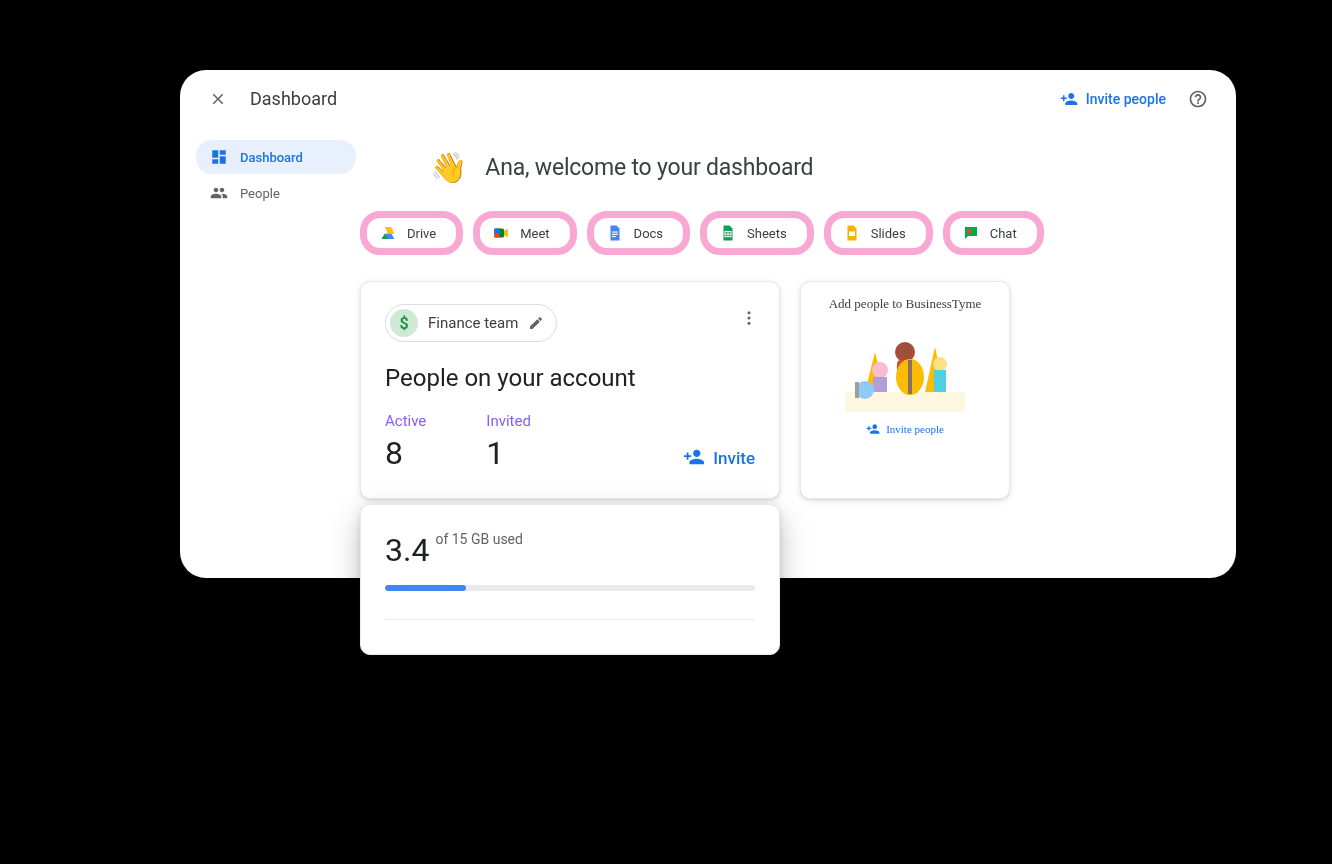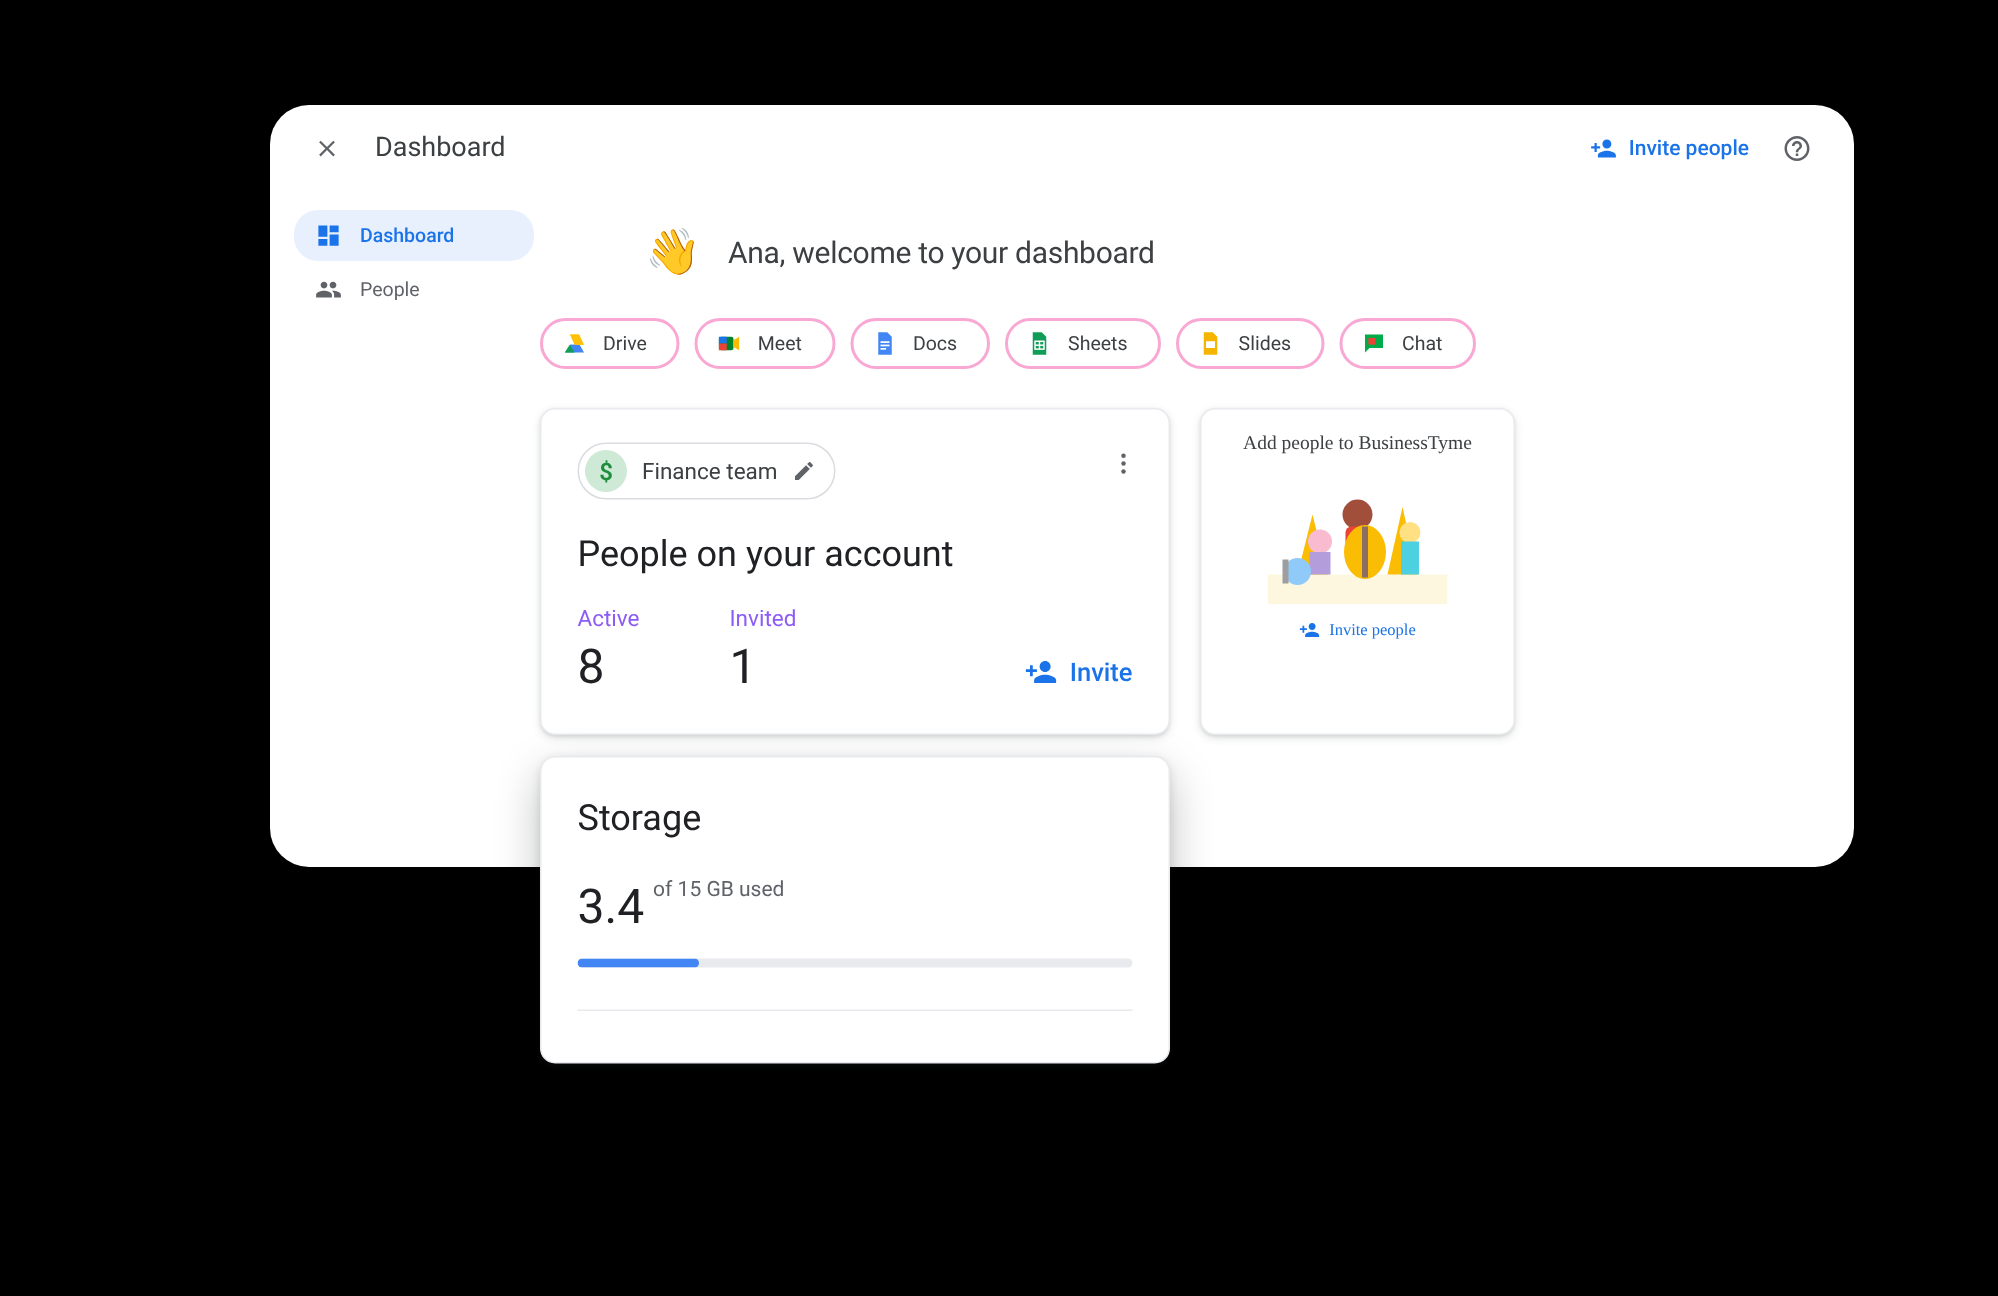--- a/index.html
+++ b/index.html
@@ -79,34 +79,34 @@
   }
   .welcome {
     display: flex;
     align-items: center;
     gap: 18px;
     margin-bottom: 26px;
     padding-left: 70px;
   }
   .wave { font-size: 30px; }
   .welcome-text {
-    font-size: 20px;
+    font-size: 23px;
     color: #3c4043;
     letter-spacing: -0.2px;
   }
   .chips {
     display: flex;
     gap: 10px;
     margin-bottom: 26px;
   }
   .chip {
     display: flex;
     align-items: center;
     gap: 10px;
-    border: 2px solid #f9a8d4;
+    border: 7px solid #f9a8d4;
     border-radius: 20px;
     padding: 6px 20px 6px 12px;
     font-size: 13px;
     color: #3c4043;
     background: #fff;
     cursor: pointer;
     min-width: 90px;
   }
   .chip-icon { width: 18px; height: 18px; }
 
@@ -400,21 +400,20 @@
               <path d="M15 12c2.21 0 4-1.79 4-4s-1.79-4-4-4-4 1.79-4 4 1.79 4 4 4zm-9-2V7H4v3H1v2h3v3h2v-3h3v-2H6zm9 4c-2.67 0-8 1.34-8 4v2h16v-2c0-2.66-5.33-4-8-4z"></path>
             </svg>
           <span>Invite people</span>
         </div>
       </div>
     </div>
 
   </div>
 
   <div class="storage-card">
-    <div class="storage-title">Storage</div>
     <div class="storage-value-row">
       <span class="storage-big">3.4</span>
       <span class="storage-small">of 15 GB used</span>
     </div>
     <div class="progress-bg">
       <div class="progress-fill" style="width: 22%;"></div>
     </div>
     <div class="divider-line"></div>
   </div>
 

